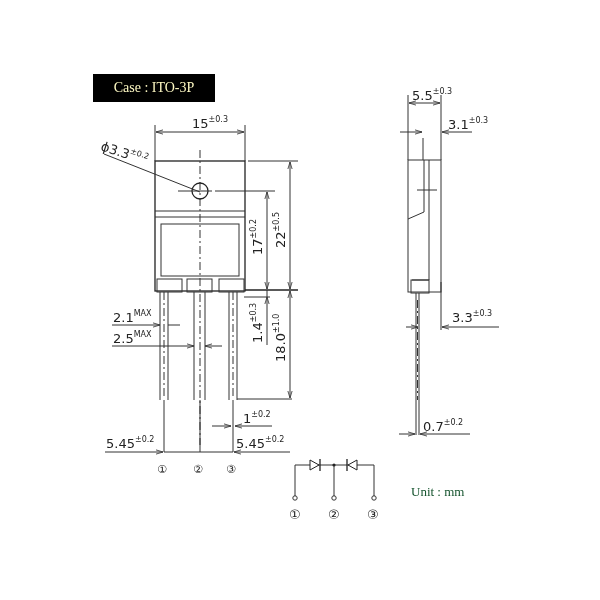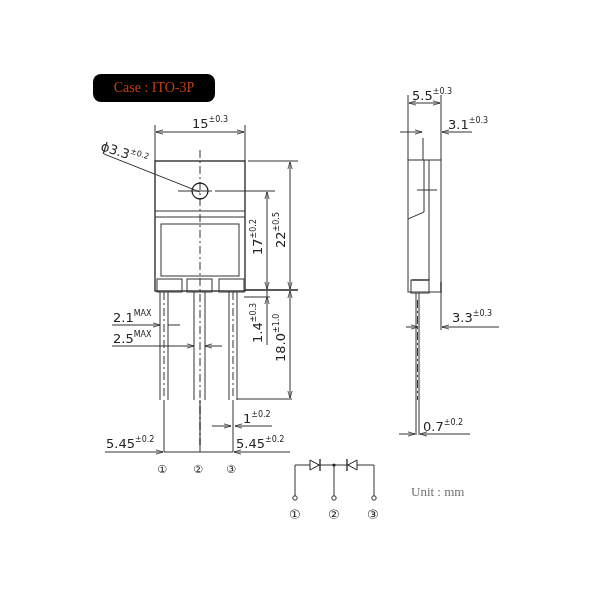--- a/index.html
+++ b/index.html
@@ -1,26 +1,26 @@
 <!DOCTYPE html>
 <html><head>
   <meta charset="utf-8">
   <style>
     html, body { margin: 0; padding: 0; background: #ffffff; }
     body { width: 600px; height: 600px; position: relative; overflow: hidden; }
     #drawing { position: absolute; left: 0; top: 0; width: 600px; height: 600px; }
     .case-label {
       position: absolute; left: 93px; top: 74px; width: 122px; height: 28px;
-      background: #000000; color: #c2410c;
+      background: #000000; color: #fef9c3;
       font-family: "Liberation Serif", serif; font-size: 14px;
-      display: flex; align-items: center; justify-content: center; border-radius: 8px;
+      display: flex; align-items: center; justify-content: center;
     }
     .unit-label {
       position: absolute; left: 411px; top: 484px;
-      font-family: "Liberation Serif", serif; font-size: 13px; color: #737373;
+      font-family: "Liberation Serif", serif; font-size: 13px; color: #14532d;
     }
     svg text { font-family: "DejaVu Sans", sans-serif; fill: #222; }
     .dim { font-size: 13px; }
     .sup { font-size: 8px; }
     .ln { stroke: #333; stroke-width: 1; fill: none; }
     .thick { stroke: #222; stroke-width: 1.3; fill: none; }
     .center { stroke: #333; stroke-width: 1; stroke-dasharray: 8 3 2 3; fill: none; }
     .pin { font-size: 11px; }
   </style>
 </head>

